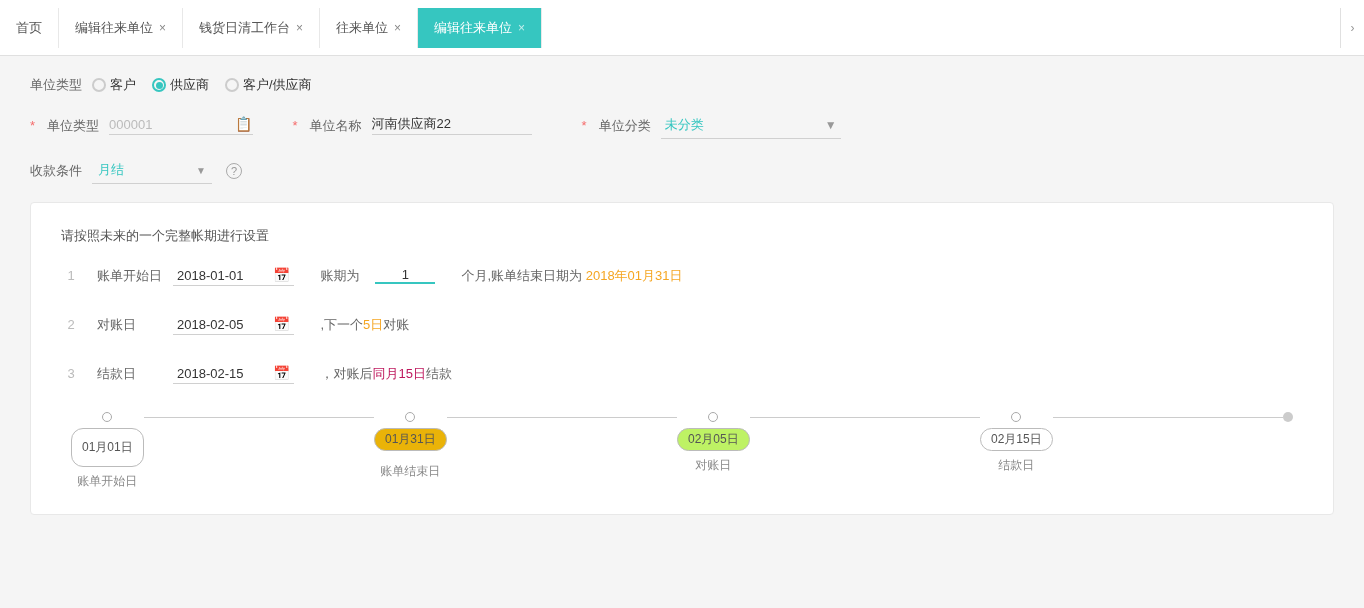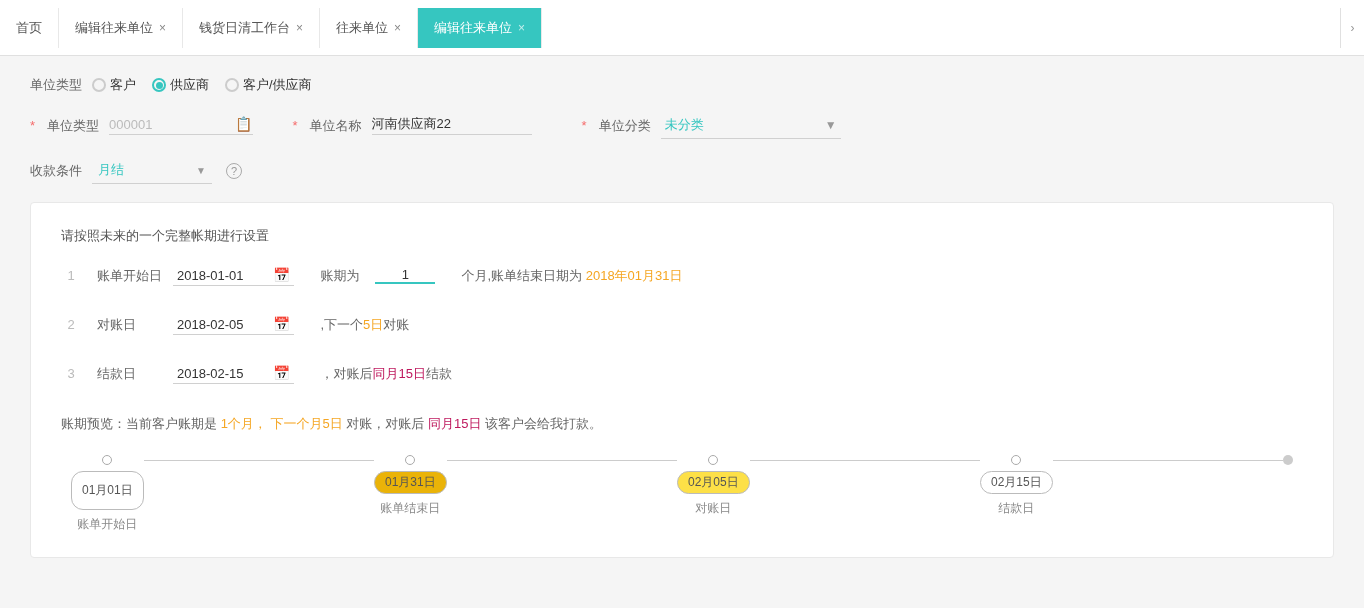--- a/index.html
+++ b/index.html
@@ -365,56 +365,48 @@
       <span class="row-label">结款日</span>
       <div class="row-input-wrapper">
         <input type="text" value="2018-02-15" style="width: 90px;">
         <span class="calendar-icon">📅</span>
       </div>
       <span class="row-description">
         <span>，对账后</span><span class="highlight-teal">同月15日</span><span>结款</span>
       </span>
     </div>
 
-    <div class="preview-text">
-      <span>账期预览：当前客户账期是</span>
-      <span class="highlight-orange">1个月，</span>
-      <span class="highlight-orange">下一个月5日</span>
-      <span>对账，对账后</span>
-      <span class="highlight-teal">同月15日</span>
-      <span>该客户会给我打款。</span>
-    </div>
 
     <div style="display:flex; align-items:flex-start; gap:0; padding: 0 10px;">
 
       <div class="tl-node-wrap">
         <div style="margin-bottom:6px;">
           <div style="width:10px;height:10px;border-radius:50%;border:1.5px solid #aaa;background:#fff;"></div>
         </div>
         <div style="border:1px solid #bbb;border-radius:12px;padding:10px 10px;font-size:12px;color:#555;background:#fff;white-space:nowrap;">01月01日</div>
         <div style="font-size:12px;color:#888;margin-top:6px;white-space:nowrap;">账单开始日</div>
       </div>
 
       <div style="flex:1;height:1px;background:#ccc;margin-top:5px;align-self:flex-start;"></div>
 
       <div class="tl-node-wrap">
         <div style="margin-bottom:6px;">
           <div style="width:10px;height:10px;border-radius:50%;border:1.5px solid #aaa;background:#fff;"></div>
         </div>
         <div style="border:1px solid #bbb;border-radius:12px;padding:2px 10px;font-size:12px;color:#555;background:#eab308;white-space:nowrap;">01月31日</div>
-        <div style="font-size:12px;color:#888;margin-top:6px;white-space:nowrap;">账单结束日</div>
+        <div style="font-size:12px;color:#888;margin-top:12px;white-space:nowrap;">账单结束日</div>
       </div>
 
       <div style="flex:1;height:1px;background:#ccc;margin-top:5px;align-self:flex-start;"></div>
 
       <div class="tl-node-wrap">
         <div style="margin-bottom:6px;">
           <div style="width:10px;height:10px;border-radius:50%;border:1.5px solid #aaa;background:#fff;"></div>
         </div>
-        <div style="border:1px solid #bbb;border-radius:12px;padding:2px 10px;font-size:12px;color:#555;background:#fde047;white-space:nowrap;">02月05日</div>
+        <div style="border:1px solid #bbb;border-radius:12px;padding:2px 10px;font-size:12px;color:#555;background:#bef264;white-space:nowrap;">02月05日</div>
         <div style="font-size:12px;color:#888;margin-top:6px;white-space:nowrap;">对账日</div>
       </div>
 
       <div style="flex:1;height:1px;background:#ccc;margin-top:5px;align-self:flex-start;"></div>
 
       <div class="tl-node-wrap">
         <div style="margin-bottom:6px;">
           <div style="width:10px;height:10px;border-radius:50%;border:1.5px solid #aaa;background:#fff;"></div>
         </div>
         <div style="border:1px solid #bbb;border-radius:12px;padding:2px 10px;font-size:12px;color:#555;background:#fff;white-space:nowrap;">02月15日</div>

